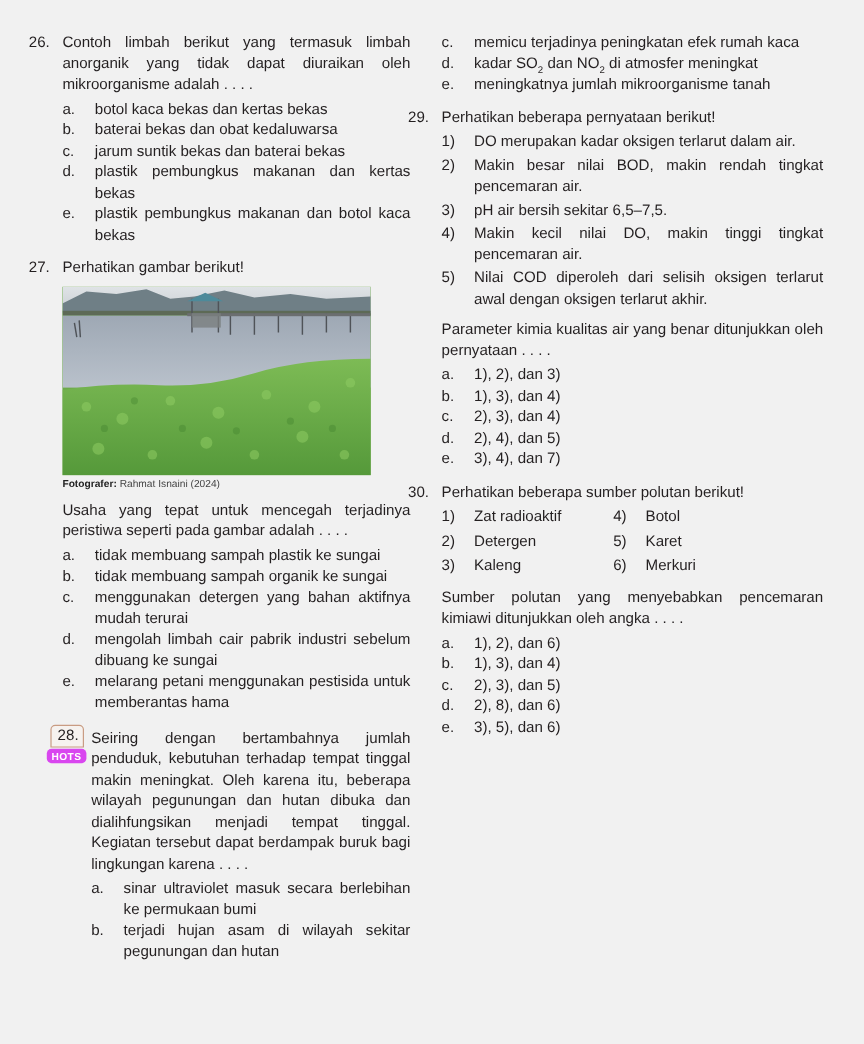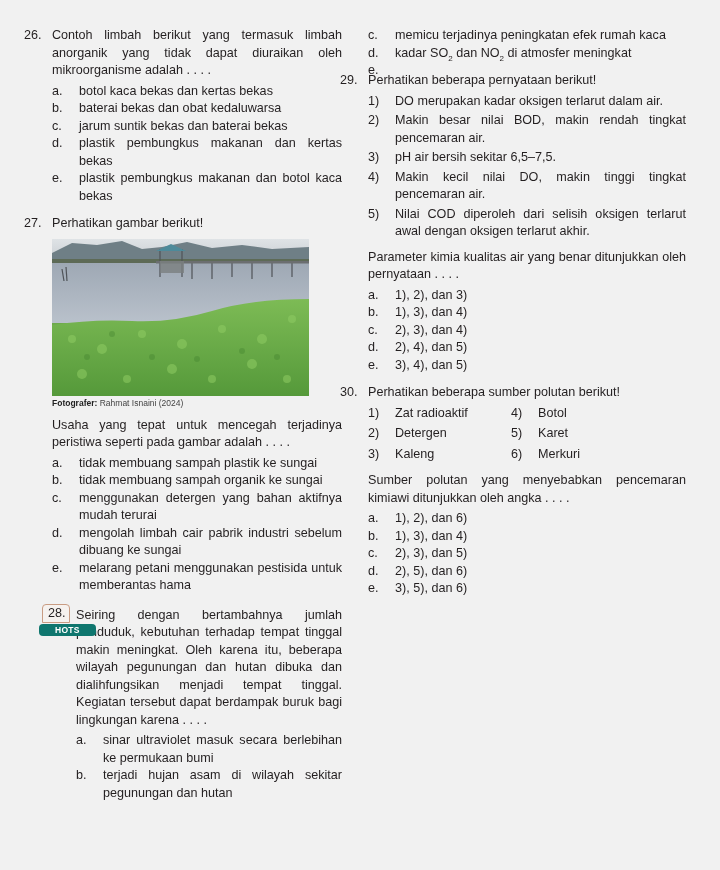--- a/index.html
+++ b/index.html
@@ -41,22 +41,22 @@
   .grid2 { display: grid; grid-template-columns: 143px 1fr; margin-top: 3px; }
   .grid2 .stmt { margin-bottom: 3px; }
 
   .q28 .qnum {
     left: -6px; top: -3px;
     border: 1.5px solid #c99c83; border-radius: 4px 4px 0 0;
     padding: 0 3px 0 5px; background: #f6f2ef;
   }
   .hots {
     position: absolute; left: -9px; top: 17px;
-    background: #0f766e; color: #fff; font-weight: bold;
-    font-size: 8.5px; line-height: 12px; padding: 0 16px;
+    background: #d946ef; color: #fff; font-weight: bold;
+    font-size: 8.5px; line-height: 12px; padding: 0 4px;
     border-radius: 4px; letter-spacing: 0.3px;
   }
 </style>
 </head>
 <body>
 
 <div class="page">
 
   <div class="col col-left">
 
@@ -159,57 +159,57 @@
         <div class="opt"><span class="lbl">b.</span><span>terjadi hujan asam di wilayah sekitar pegunungan dan hutan</span></div>
       </div>
     </div>
   </div>
 
   <div class="col col-right">
 
     <div class="cont" style="padding-left:0;">
       <div class="opt"><span class="lbl">c.</span><span>memicu terjadinya peningkatan efek rumah kaca</span></div>
       <div class="opt"><span class="lbl">d.</span><span>kadar SO</span><sub>2</sub><span> dan NO</span><sub>2</sub><span> di atmosfer meningkat</span></div>
-      <div class="opt"><span class="lbl">e.</span></div>
+      <div class="opt"><span class="lbl">e.</span><span>meningkatnya jumlah mikroorganisme tanah</span></div>
     </div>
 
     <div class="q" style="margin-left:-28px; padding-left:28px; margin-top:10px;">
       <span class="qnum">29.</span>
       <div class="qtext">Perhatikan beberapa pernyataan berikut!</div>
       <div class="opts">
         <div class="stmt"><span class="lbl">1)</span><span>DO merupakan kadar oksigen terlarut dalam air.</span></div>
         <div class="stmt"><span class="lbl">2)</span><span>Makin besar nilai BOD, makin rendah tingkat pencemaran air.</span></div>
         <div class="stmt"><span class="lbl">3)</span><span>pH air bersih sekitar 6,5–7,5.</span></div>
         <div class="stmt"><span class="lbl">4)</span><span>Makin kecil nilai DO, makin tinggi tingkat pencemaran air.</span></div>
         <div class="stmt"><span class="lbl">5)</span><span>Nilai COD diperoleh dari selisih oksigen terlarut awal dengan oksigen terlarut akhir.</span></div>
       </div>
       <div class="para">Parameter kimia kualitas air yang benar ditunjukkan oleh pernyataan . . . .</div>
       <div class="opts">
         <div class="opt"><span class="lbl">a.</span><span>1), 2), dan 3)</span></div>
         <div class="opt"><span class="lbl">b.</span><span>1), 3), dan 4)</span></div>
         <div class="opt"><span class="lbl">c.</span><span>2), 3), dan 4)</span></div>
         <div class="opt"><span class="lbl">d.</span><span>2), 4), dan 5)</span></div>
-        <div class="opt"><span class="lbl">e.</span><span>3), 4), dan 5)</span></div>
+        <div class="opt"><span class="lbl">e.</span><span>3), 4), dan 7)</span></div>
       </div>
     </div>
 
     <div class="q" style="margin-left:-28px; padding-left:28px; margin-top:10px;">
       <span class="qnum">30.</span>
       <div class="qtext">Perhatikan beberapa sumber polutan berikut!</div>
       <div class="grid2">
         <div class="stmt"><span class="lbl">1)</span><span>Zat radioaktif</span></div>
         <div class="stmt"><span class="lbl">4)</span><span>Botol</span></div>
         <div class="stmt"><span class="lbl">2)</span><span>Detergen</span></div>
         <div class="stmt"><span class="lbl">5)</span><span>Karet</span></div>
         <div class="stmt"><span class="lbl">3)</span><span>Kaleng</span></div>
         <div class="stmt"><span class="lbl">6)</span><span>Merkuri</span></div>
       </div>
       <div class="para" style="margin-top:6px;">Sumber polutan yang menyebabkan pencemaran kimiawi ditunjukkan oleh angka . . . .</div>
       <div class="opts">
         <div class="opt"><span class="lbl">a.</span><span>1), 2), dan 6)</span></div>
         <div class="opt"><span class="lbl">b.</span><span>1), 3), dan 4)</span></div>
         <div class="opt"><span class="lbl">c.</span><span>2), 3), dan 5)</span></div>
-        <div class="opt"><span class="lbl">d.</span><span>2), 5), dan 6)</span></div>
+        <div class="opt"><span class="lbl">d.</span><span>2), 8), dan 6)</span></div>
         <div class="opt"><span class="lbl">e.</span><span>3), 5), dan 6)</span></div>
       </div>
     </div>
   </div>
 </div>
 
 </body></html>

